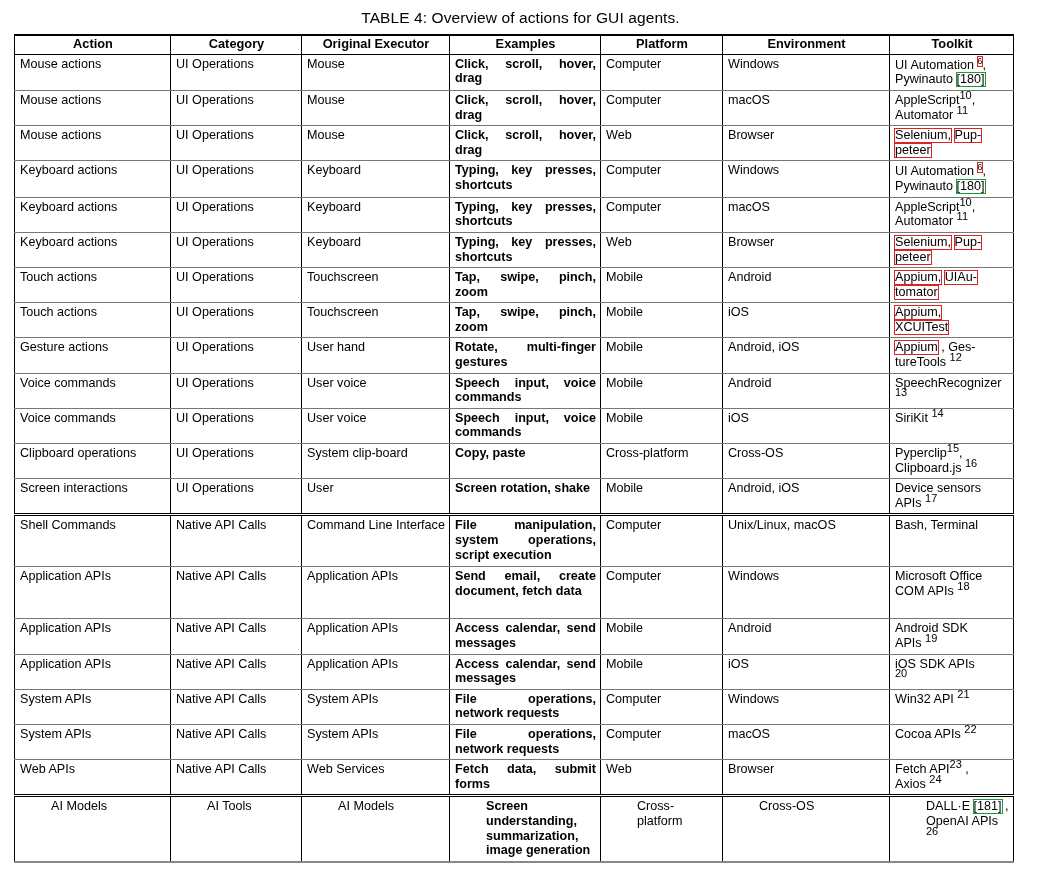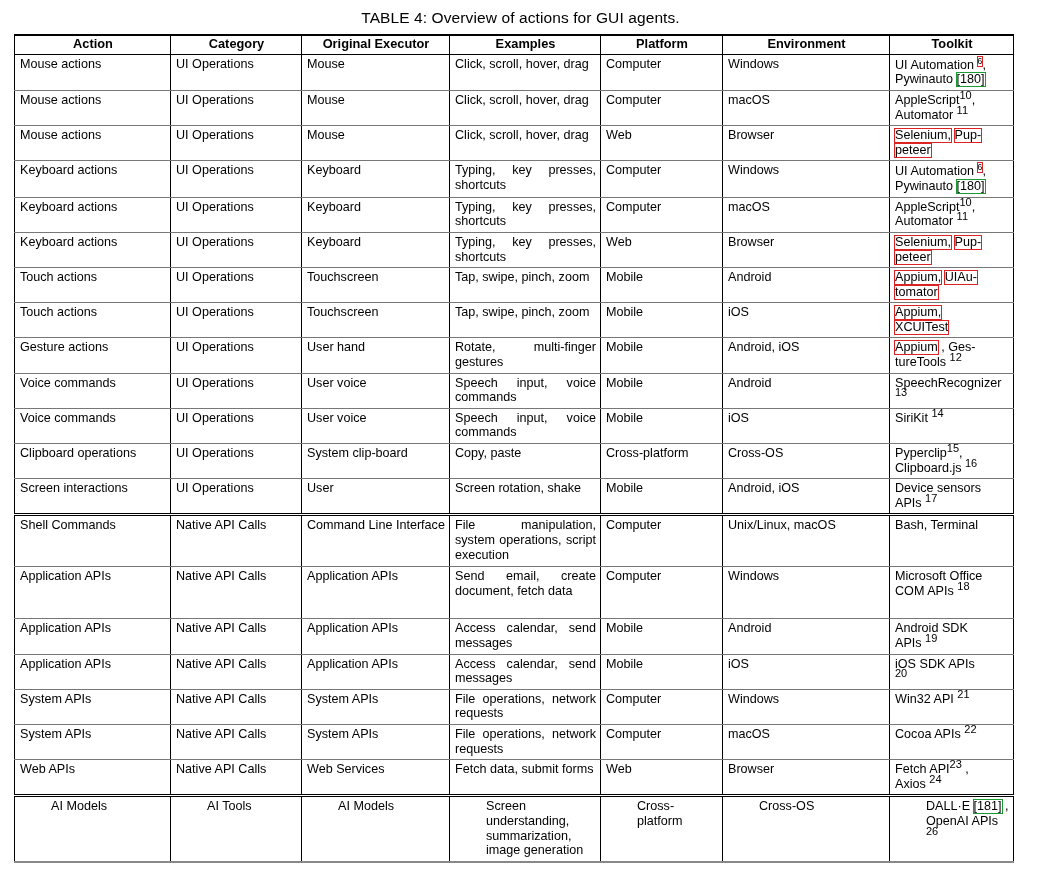--- a/index.html
+++ b/index.html
@@ -72,20 +72,21 @@
   col.c1 { width: 131px; }
   col.c2 { width: 148px; }
   col.c3 { width: 151px; }
   col.c4 { width: 122px; }
   col.c5 { width: 167px; }
   col.c6 { width: 124px; }
 
   .just {
     text-align: justify;
     text-align-last: left;
+    font-weight: bold;
     -moz-text-align-last: left;
   }
 
   sup.fn {
     font-size: 11px;
     vertical-align: super;
     line-height: 0;
   }
   .lnk {
     outline: 1px solid #d22;

